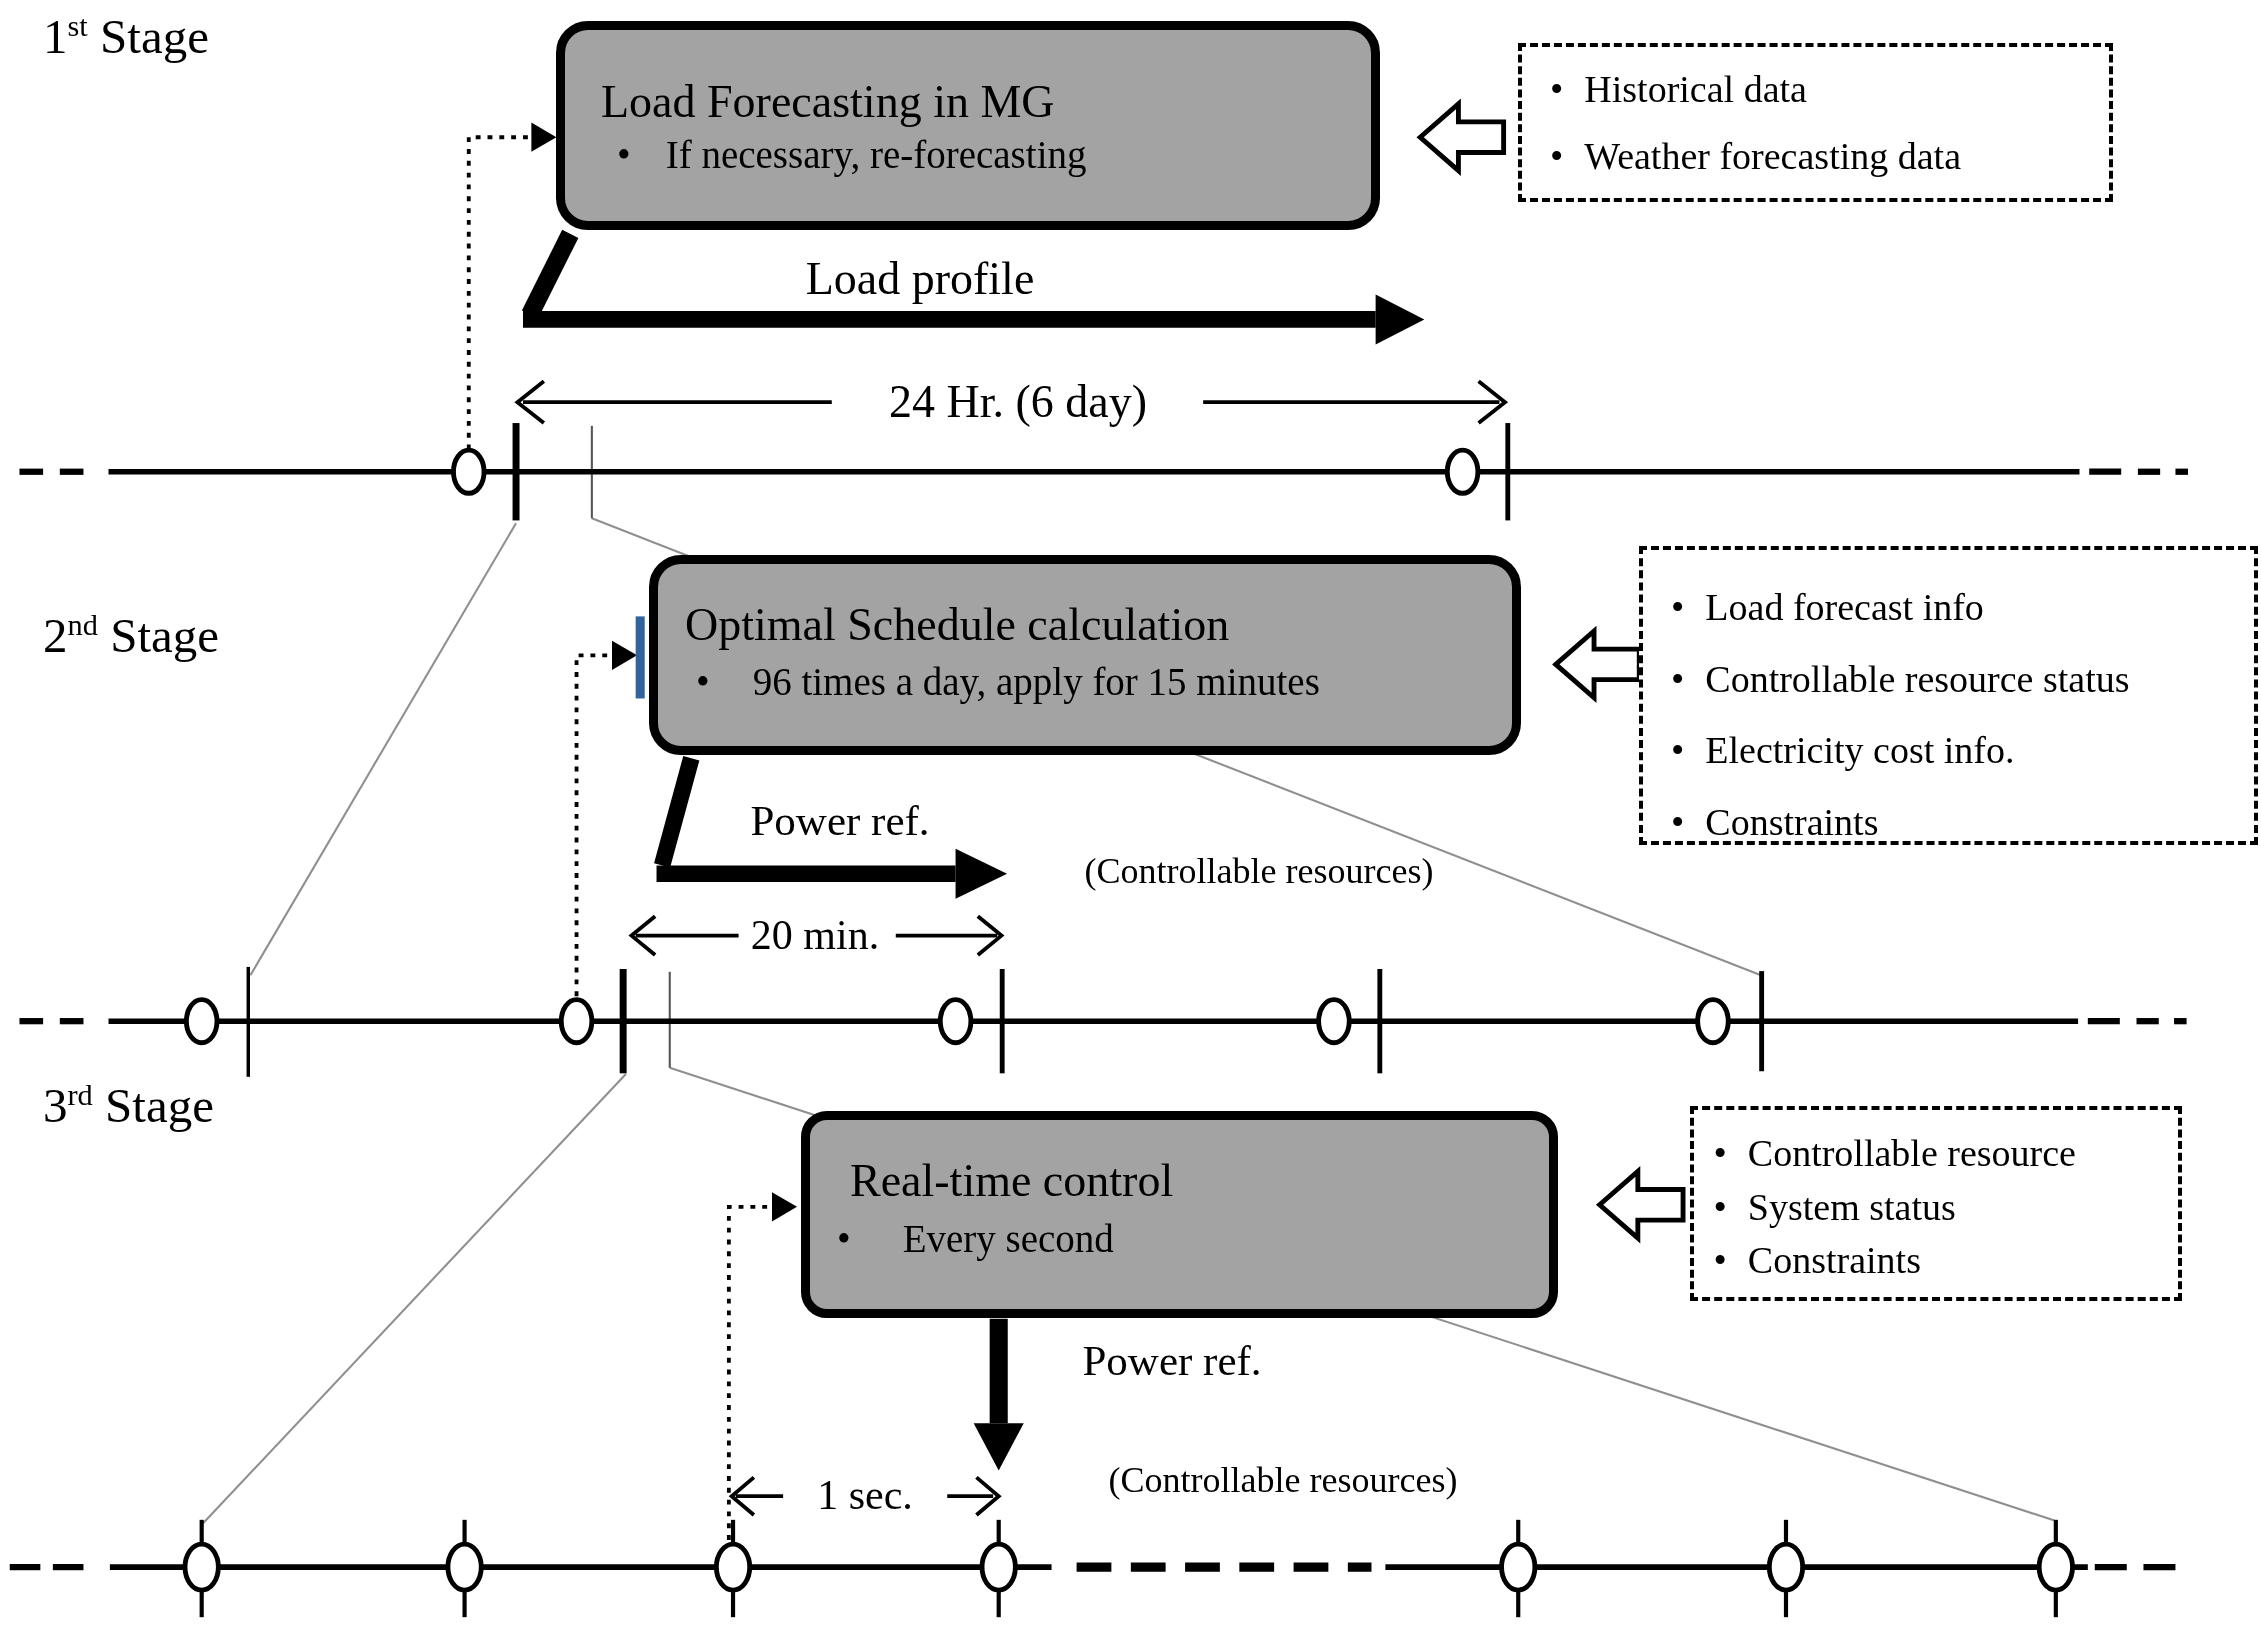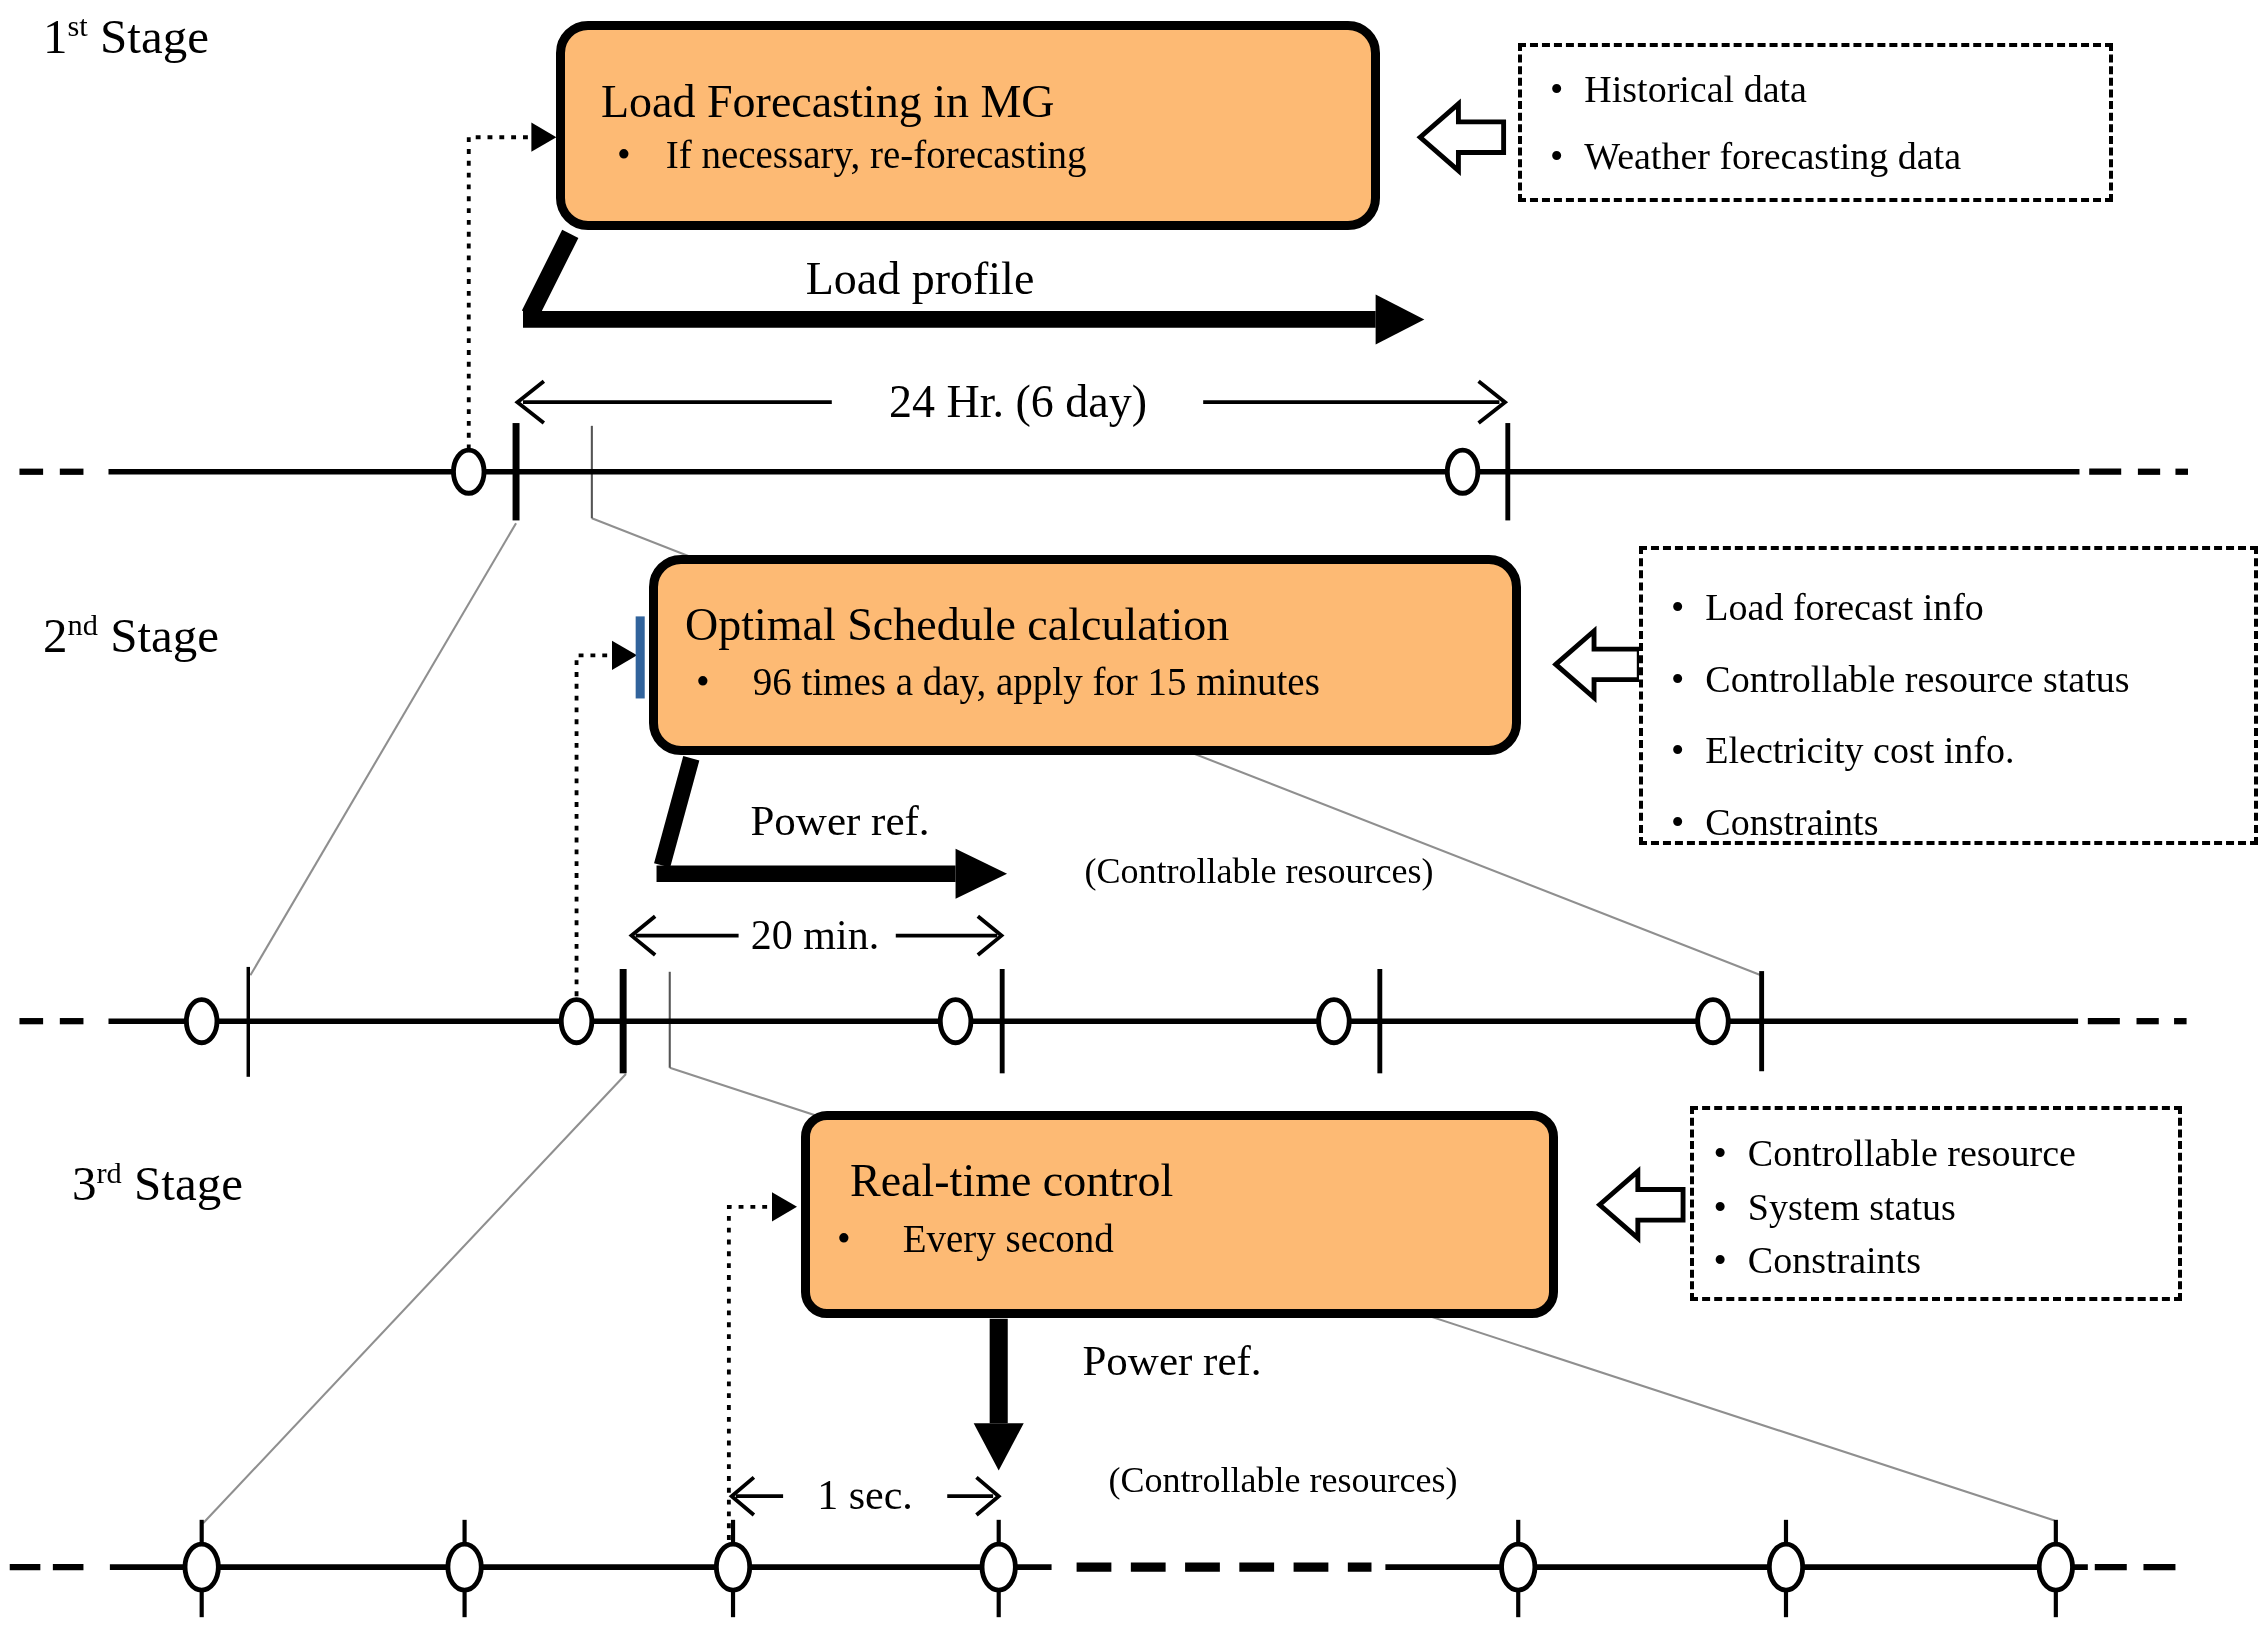--- a/index.html
+++ b/index.html
@@ -1,21 +1,21 @@
 <!DOCTYPE html>
 <html style="font-size:11px"><head>
 <meta charset="utf-8">
 <style>
   html,body{margin:0;padding:0;background:#fff;}
   body{width:2261px;height:1632px;position:relative;font-family:"Liberation Serif","DejaVu Serif",serif;color:#000;}
   #canvas{position:absolute;left:0;top:0;width:2261px;height:1632px;}
   svg#linework{position:absolute;left:0;top:0;z-index:1;}
   .stage-label{position:absolute;left:43px;z-index:3;font-size:49px;line-height:1.05;white-space:nowrap;}
   .stage-label sup{font-size:0.62em;vertical-align:super;line-height:0;}
-  .main-box{position:absolute;z-index:2;background:#fdba74;border:9px solid #000;border-radius:32px;box-sizing:border-box;}
+  .main-box{position:absolute;z-index:2;background:#a3a3a3;border:9px solid #000;border-radius:32px;box-sizing:border-box;}
   .main-box .box-title{position:absolute;font-size:46px;line-height:1.1;white-space:nowrap;}
   .bullet-row{position:absolute;display:flex;align-items:flex-start;white-space:nowrap;}
   .main-box .bullet-row{font-size:39px;line-height:1.1;}
   .input-box{position:absolute;z-index:2;background:#fff;border:4.2px dashed #000;box-sizing:border-box;}
   .input-box .bullet-row{font-size:38px;line-height:1.15;}
   .glyph-bullet{display:inline-block;}
   .float-label{position:absolute;z-index:3;white-space:nowrap;line-height:1.05;}
   .centered{transform:translateX(-50%);}
   .lbl-big{font-size:46px;}
   .lbl-span{font-size:42px;}
@@ -163,21 +163,21 @@
 
     <g fill="#fff" stroke="#000" stroke-width="7">
       <path d="M2042 197 L2097 149 L2097 175 L2162 175 L2162 219 L2097 219 L2097 245 Z"></path>
       <path d="M2237 955 L2292 907 L2292 933 L2357 933 L2357 977 L2292 977 L2292 1003 Z"></path>
       <path d="M2300 1732 L2355 1684 L2355 1710 L2420 1710 L2420 1754 L2355 1754 L2355 1780 Z"></path>
     </g>
   </svg>
 
   <div class="stage-label" style="top:11px;"><span>1</span><sup>st</sup> <span>Stage</span></div>
   <div class="stage-label" style="top:588px;margin-top:22px;"><span>2</span><sup>nd</sup> <span>Stage</span></div>
-  <div class="stage-label" style="top:1158px;margin-left:29px;"><span>3</span><sup>rd</sup> <span>Stage</span></div>
+  <div class="stage-label" style="top:1080px;"><span>3</span><sup>rd</sup> <span>Stage</span></div>
 
   <div class="main-box" style="left:556px;top:21px;width:824px;height:209px;">
     <div class="box-title" style="left:36px;top:47px;">Load Forecasting in MG</div>
     <div class="bullet-row" style="left:52px;top:104px;gap:35px;">
       <span class="glyph-bullet">•</span>
       <span>If necessary, re-forecasting</span>
     </div>
   </div>
 
   <div class="main-box" style="left:649px;top:555px;width:872px;height:200px;padding-left:12px;">

